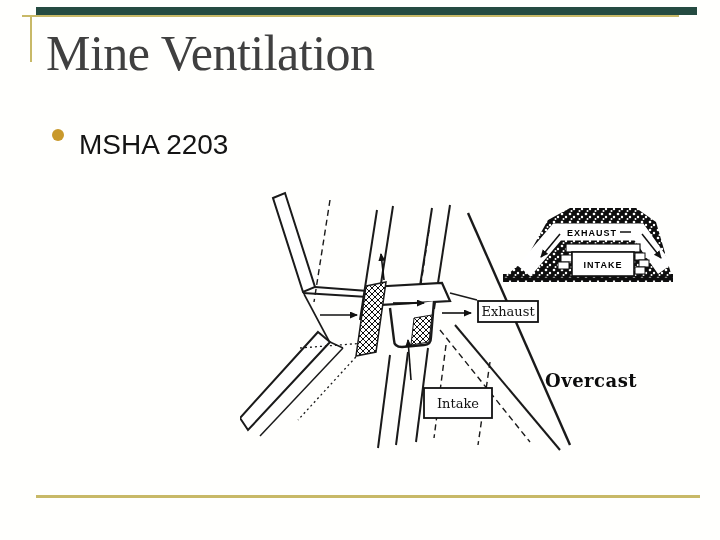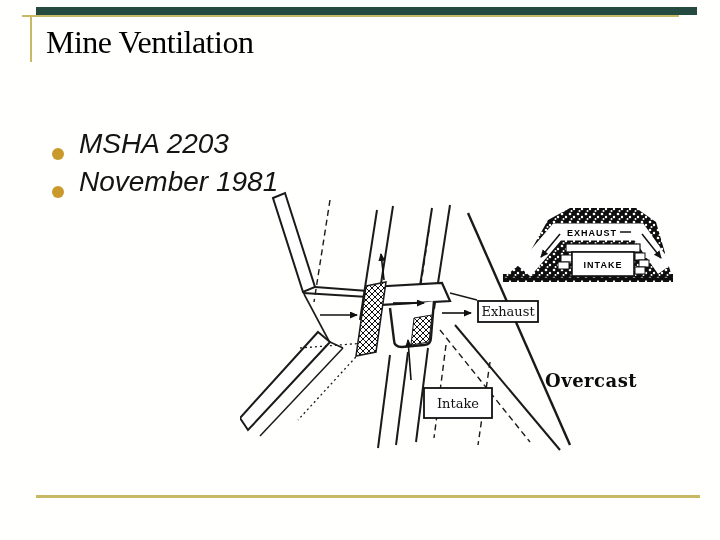--- a/index.html
+++ b/index.html
@@ -4,47 +4,43 @@
 <style>
   html,body{margin:0;padding:0;}
   body{width:720px;height:540px;position:relative;background:#fffffd;overflow:hidden;
        font-family:"Liberation Sans",sans-serif;}
   .abs{position:absolute;}
   #top-bar{left:36px;top:7px;width:661px;height:8px;background:#254b41;}
   #top-rule{left:22px;top:15px;width:657px;height:2px;background:#c8b967;}
   #title-tick{left:30px;top:15px;width:2px;height:47px;background:#c8b967;}
   #bottom-rule{left:36px;top:495px;width:664px;height:3px;background:#c8b967;}
   #slide-title{left:46px;top:24px;font-family:"Liberation Serif",serif;
-      font-size:32px;letter-spacing:-0.5px;color:#000000;white-space:nowrap;}
+      font-size:50px;letter-spacing:-0.5px;color:#404040;white-space:nowrap;}
   #bullet-list{left:46px;top:129px;display:flex;flex-direction:column;gap:7px;}
-  .bullet-row{display:flex;align-items:flex-end;height:31px;font-style:italic;}
+  .bullet-row{display:flex;align-items:flex-start;height:31px;}
   .dot{width:12px;height:12px;border-radius:50%;background:#c9992b;margin-left:6px;margin-right:15px;flex:none;}
   .btext{font-size:28px;color:#141414;white-space:nowrap;}
   #diagram{left:240px;top:180px;}
   svg text{font-family:"DejaVu Serif",serif;}
   .lbl{font-size:13px;fill:#111;}
   .inset-lbl{font-family:"Liberation Sans",sans-serif;font-weight:bold;font-size:9px;fill:#000;letter-spacing:1px;}
   .ovc{font-size:18px;font-weight:bold;fill:#0c0c0c;letter-spacing:0.5px;}
 </style>
 </head>
 <body>
 
 <div class="abs" id="top-bar"></div>
 <div class="abs" id="top-rule"></div>
 <div class="abs" id="title-tick"></div>
 <div class="abs" id="slide-title">Mine Ventilation</div>
 
 <div class="abs" id="bullet-list">
   <div class="bullet-row">
     <span class="dot"></span>
     <span class="btext">MSHA 2203</span>
-  </div>
-  <div class="bullet-row">
-    <span class="dot"></span>
-    <span class="btext">November 1981</span>
   </div>
 </div>
 
 <svg class="abs" id="diagram" width="460" height="300" viewBox="0 0 460 300">
   <defs>
     <marker id="ah" markerWidth="9" markerHeight="8" refX="7" refY="3.5" orient="auto" markerUnits="userSpaceOnUse">
       <path d="M0,0 L8,3.5 L0,7 Z" fill="#111"></path>
     </marker>
     <pattern id="hatch" width="6" height="6" patternUnits="userSpaceOnUse">
       <rect width="6" height="6" fill="#fff"></rect>

